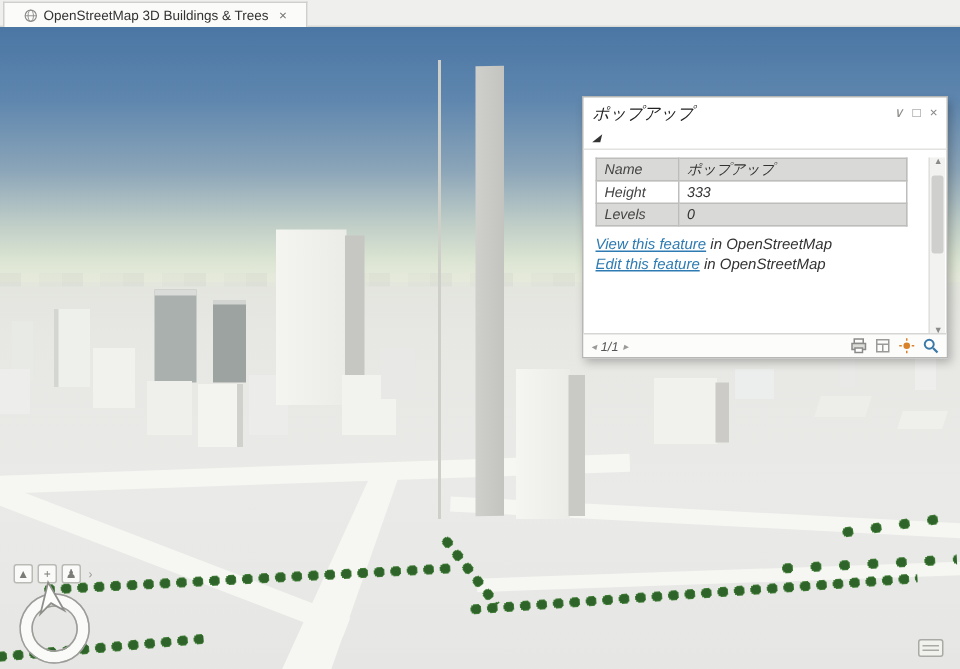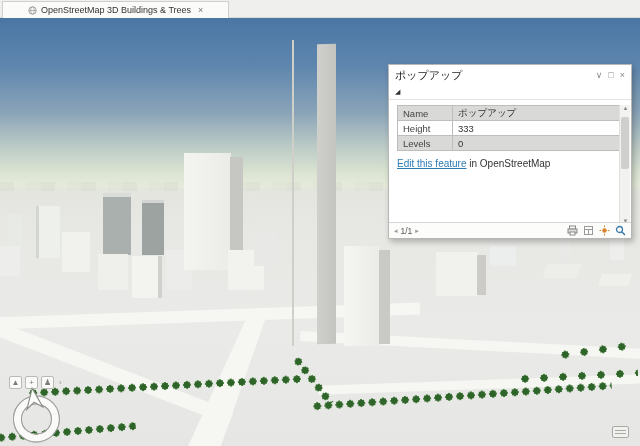--- a/index.html
+++ b/index.html
@@ -2,21 +2,21 @@
 <html><head>
 <meta charset="utf-8">
 <style>
   * { margin:0; padding:0; box-sizing:border-box; }
   html,body { width:640px; height:446px; font-family:"Liberation Sans", sans-serif; }
   #app { position:relative; width:640px; height:446px; overflow:hidden; background:#ececeb; }
 
   
   .tabbar { position:absolute; left:0; top:0; width:640px; height:18px; background:#efefee; border-bottom:1px solid #d9d9d7; }
   .tab { position:absolute; left:2px; top:1px; height:17px; display:flex; align-items:center; gap:4px;
-         padding:0 25px; background:#fbfbfa; border:1px solid #cfcfcd; border-bottom:none; font-size:9px; color:#333; }
+         padding:0 13px; background:#fbfbfa; border:1px solid #cfcfcd; border-bottom:none; font-size:9px; color:#333; }
   .tab .globe { width:9px; height:9px; }
   .tab .close { color:#777; font-size:9px; margin-left:3px; cursor:pointer; }
 
   
   .scene { position:absolute; left:0; top:18px; width:640px; height:428px; overflow:hidden; }
   .sky { position:absolute; left:0; top:0; width:640px; height:172px;
          background:linear-gradient(#4b76a4 0%, #5e86ae 28%, #8aa4b8 55%, #bccbc6 75%, #dbe4d2 90%, #eaeddd 100%); }
   .ground { position:absolute; left:0; top:170px; width:640px; height:258px;
             background:linear-gradient(#e3e5de 0%, #e7e7e4 14%, #eaeae8 55%, #e6e6e4 100%); }
   .skyline { position:absolute; left:0; top:164px; width:640px; height:9px; opacity:.55;
@@ -33,30 +33,30 @@
             font-size:8px; line-height:11px; text-align:center; color:#7b7b78; cursor:pointer; }
   .navmore { font-size:8px; color:#9a9a96; margin-left:2px; line-height:13px; }
   .compass { position:absolute; left:4px; top:366px; width:64px; height:64px; cursor:pointer; }
 
   .attr-chip { position:absolute; left:612px; top:408px; width:17px; height:12px; background:#f1f1ee;
                border:1px solid #a9a9a5; border-radius:2px; }
   .attr-chip::before { content:""; position:absolute; left:2px; top:3px; width:11px; height:1px; background:#a9a9a5; box-shadow:0 3px 0 #a9a9a5; }
 
   
   .popup { position:absolute; left:388px; top:64px; width:244px; height:175px; background:#fff;
-           border:1px solid #b7b7b5; box-shadow:2px 3px 6px rgba(0,0,0,.25); font-size:10px; color:#333; }
+           border:1px solid #b7b7b5; box-shadow:2px 3px 6px rgba(0,0,0,.25); font-size:10px; color:#333;font-style:italic; }
   .p-title { height:20px; display:flex; align-items:center; padding:0 6px; }
   .p-title .t { font-size:11px; color:#222; }
   .p-ctrls { margin-left:auto; display:flex; gap:6px; color:#8a8a88; font-size:9px; }
   .p-ctrls span { cursor:pointer; }
   .p-group { height:15px; display:flex; align-items:center; gap:4px; padding:0 6px; color:#444; font-size:9px; border-bottom:1px solid #e2e2e0; }
   .p-group .exp { font-size:7px; color:#333; }
   .p-body { position:relative; height:122px; }
   .p-link { padding:5px 8px 4px 8px; color:#4fa0d0; font-size:10.5px; border-bottom:1px solid #ececea; cursor:pointer; }
-  .p-table { margin:5px 16px 0 8px; border-collapse:collapse; width:232px; }
+  .p-table { margin:5px 16px 0 8px; border-collapse:collapse; width:208px; }
   .p-table td { border:1px solid #bdbdbb; height:15px; padding:0 5px; font-size:9.5px; color:#333; }
   .p-table tr:nth-child(odd) td { background:#d9d9d7; }
   .p-table td.lbl { width:55px; color:#444; }
   .p-links { padding:6px 8px 0 8px; line-height:13px; font-size:10px; color:#333; }
   .p-links a { color:#2d7bb2; text-decoration:underline; cursor:pointer; }
   .p-attrib { padding:6px 8px 0 8px; font-weight:bold; font-size:10px; color:#222; }
   .p-scroll { position:absolute; right:1px; top:0px; width:11px; height:122px; background:#f2f2f0; border-left:1px solid #e0e0de; }
   .p-scroll .arr { position:absolute; left:0; width:11px; height:9px; text-align:center; font-size:6px; color:#8a8a88; cursor:pointer; }
   .p-scroll .up { top:0; } .p-scroll .down { bottom:0; }
   .p-thumb { position:absolute; left:1px; top:12px; width:8px; height:52px; background:#cfcfcd; border-radius:2px; cursor:grab; }
@@ -179,20 +179,21 @@
           <td>333</td>
         </tr>
         <tr>
           <td class="lbl">Levels</td>
           <td>0</td>
         </tr>
       </tbody>
         </table>
 
       <div class="p-links">
+        <div><a>View this feature</a><span> in OpenStreetMap</span></div>
         <div><a>Edit this feature</a><span> in OpenStreetMap</span></div>
       </div>
 
       <div class="p-scroll">
         <div class="arr up">▲</div>
         <div class="p-thumb"></div>
         <div class="arr down">▼</div>
       </div>
     </div>
 

